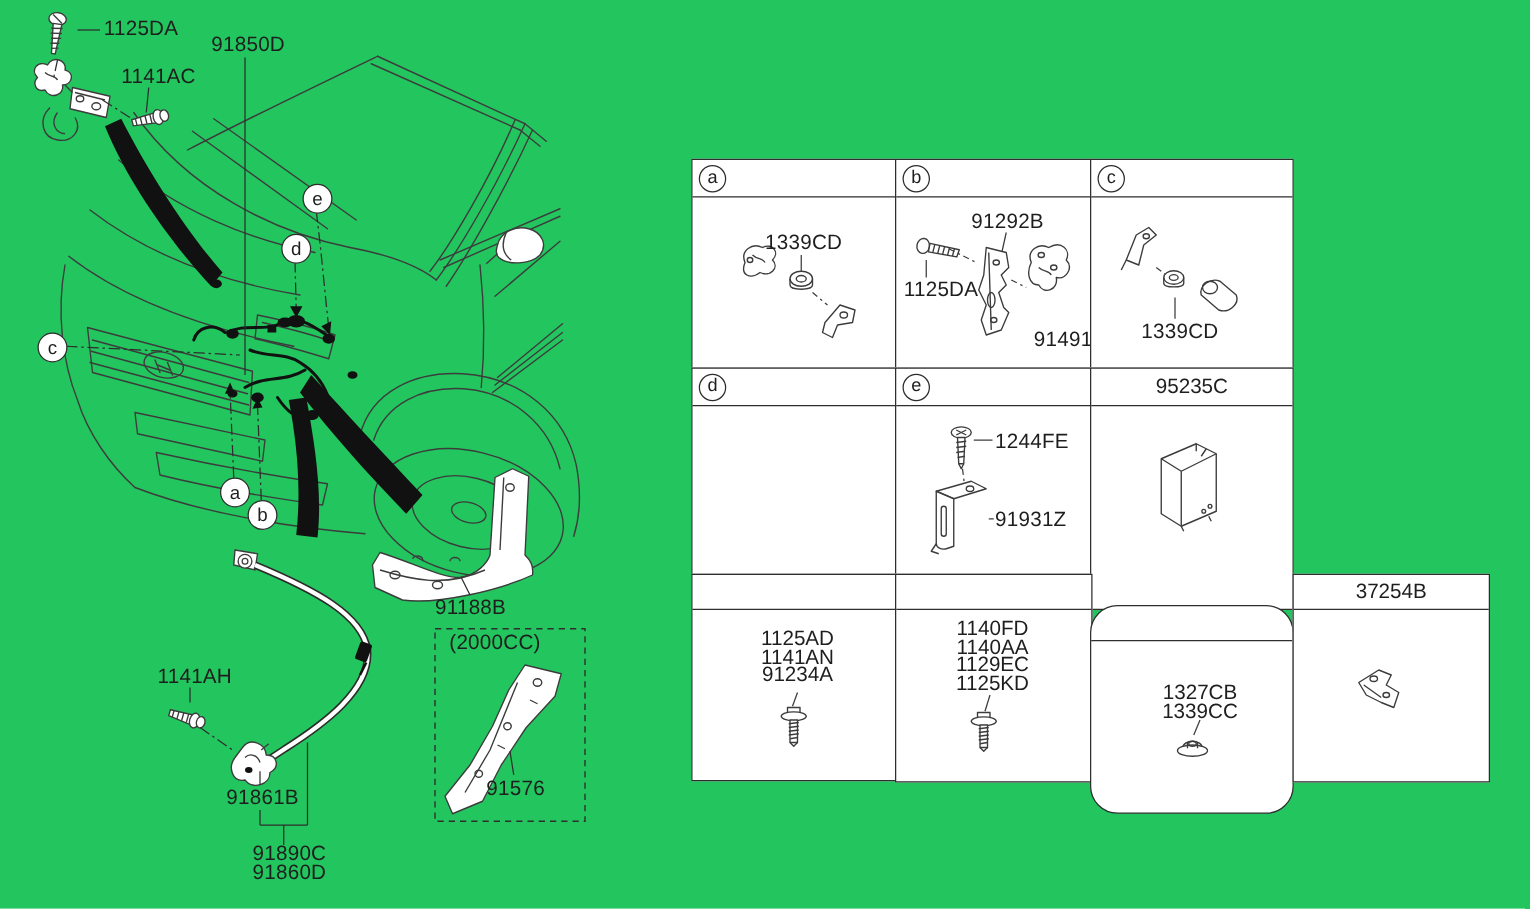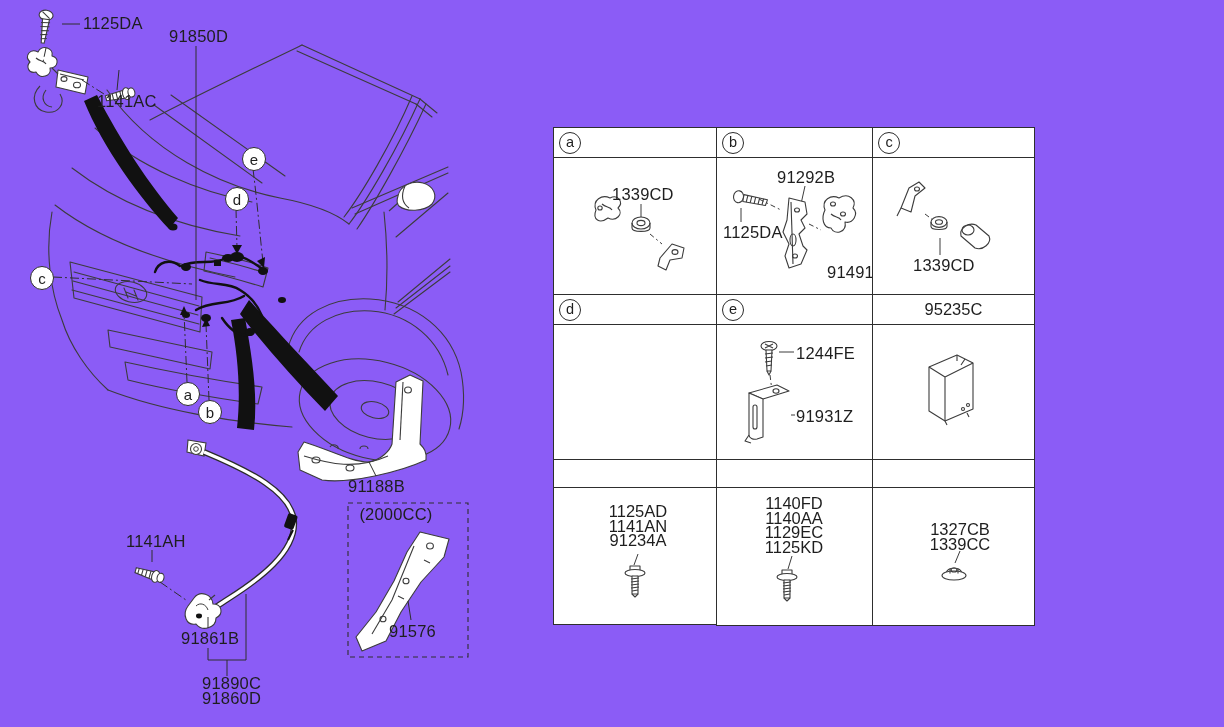--- a/index.html
+++ b/index.html
@@ -1,16 +1,16 @@
 <!DOCTYPE html>
 <html><head>
 <meta charset="utf-8">
 <style>
   html,body{margin:0;padding:0;background:#ffffff;}
-  #stage{position:relative;width:1224px;height:727px;background:#8b5cf6;overflow:hidden;
+  #stage{position:relative;width:1224px;height:727px;background:#22c55e;overflow:hidden;
          font-family:"Liberation Sans",sans-serif;color:#222;}
   svg{display:block;}
   .lbl{position:absolute;font-size:16.5px;line-height:18px;white-space:nowrap;color:#1e1e1e;
        letter-spacing:0.2px;}
   .callout{position:absolute;width:22px;height:22px;border:1.4px solid #2c2c2c;border-radius:50%;
            background:#fff;display:flex;align-items:center;justify-content:center;
            font-size:15px;color:#1e1e1e;z-index:5;}
   
   .cell{position:absolute;box-sizing:border-box;border:1px solid #2e2e2e;background:#fff;}
   .band{box-sizing:border-box;border-bottom:1px solid #2e2e2e;display:flex;align-items:center;
@@ -189,21 +189,21 @@
     </g>
     <g fill="#111">
       <polygon points="184,306 180,315 188,315"></polygon>
       <polygon points="206,318 202,327 210,326"></polygon>
       <polygon points="237,254 232,245 242,245"></polygon>
       <polygon points="264,268 257,261 265,257"></polygon>
     </g>
   </svg>
 
   <div class="lbl" style="left:83px;top:14px;">1125DA</div>
-  <div class="lbl" style="left:97px;top:52px;margin-top:40px;">1141AC</div>
+  <div class="lbl" style="left:97px;top:52px;">1141AC</div>
   <div class="lbl" style="left:169px;top:27px;">91850D</div>
   <div class="lbl" style="left:126px;top:532px;">1141AH</div>
   <div class="lbl" style="left:181px;top:629px;">91861B</div>
   <div class="lbl" style="left:202px;top:676px;line-height:14.5px;">91890C</div>
   <div class="lbl" style="left:202px;top:691px;line-height:14.5px;">91860D</div>
   <div class="lbl" style="left:348px;top:477px;">91188B</div>
   <div class="lbl" style="left:336px;top:505px;width:120px;text-align:center;">(2000CC)</div>
   <div class="lbl" style="left:389px;top:622px;">91576</div>
 
   <div class="callout" style="left:30px;top:266px;">c</div>
@@ -390,33 +390,48 @@
       </svg>
       <div class="stack" style="left:45px;top:8px;width:64px;">
         <div>1140FD</div>
         <div>1140AA</div>
         <div>1129EC</div>
         <div>1125KD</div>
       </div>
     </div>
   </div>
 
-  <div class="cell" style="left:872px;top:459px;width:163px;height:167px;">
+  <div class="cell" style="left:872px;top:484px;width:163px;height:167px;border-radius:22px;">
     <div class="band h28"></div>
     <div class="cbody t28">
       <svg width="161" height="139" viewBox="0 0 161 139" stroke="#3c3c3c" stroke-width="1.1" fill="#fff" stroke-linejoin="round">
         <path d="M87,63 L82,75" fill="none" stroke-width="1"></path>
         <g transform="translate(69,74)">
           <path d="M4,12 C4,4 20,4 20,12"></path>
           <ellipse cx="12" cy="13.5" rx="12" ry="4.5"></ellipse>
           <path fill="none" d="M8,6.5 L8,11.5 M16,6.5 L16,11.5"></path>
           <ellipse cx="12" cy="8" rx="3" ry="2" fill="none"></ellipse>
         </g>
       </svg>
       <div class="stack" style="left:55px;top:34px;width:64px;">
         <div>1327CB</div>
         <div>1339CC</div>
       </div>
     </div>
   </div>
 
+  <div class="cell" style="left:1034px;top:459px;width:158px;height:167px;">
+    <div class="band h28 center">
+        <span>37254B</span>
+      </div>
+    <div class="cbody t28">
+      <svg width="156" height="139" viewBox="0 0 156 139" stroke="#3c3c3c" stroke-width="1.1" fill="#fff" stroke-linejoin="round">
+        <g transform="translate(46,44)">
+          <path d="M6,14 L22,4 L32,8 L28,16 L38,22 L34,34 L24,30 L12,24 Z"></path>
+          <ellipse cx="18" cy="11" rx="3" ry="2.2" fill="none"></ellipse>
+          <ellipse cx="28" cy="24" rx="2.6" ry="2" fill="none"></ellipse>
+          <path fill="none" d="M10,16 L24,26"></path>
+        </g>
+      </svg>
+    </div>
+  </div>
 
 </div>
 
 </body></html>

